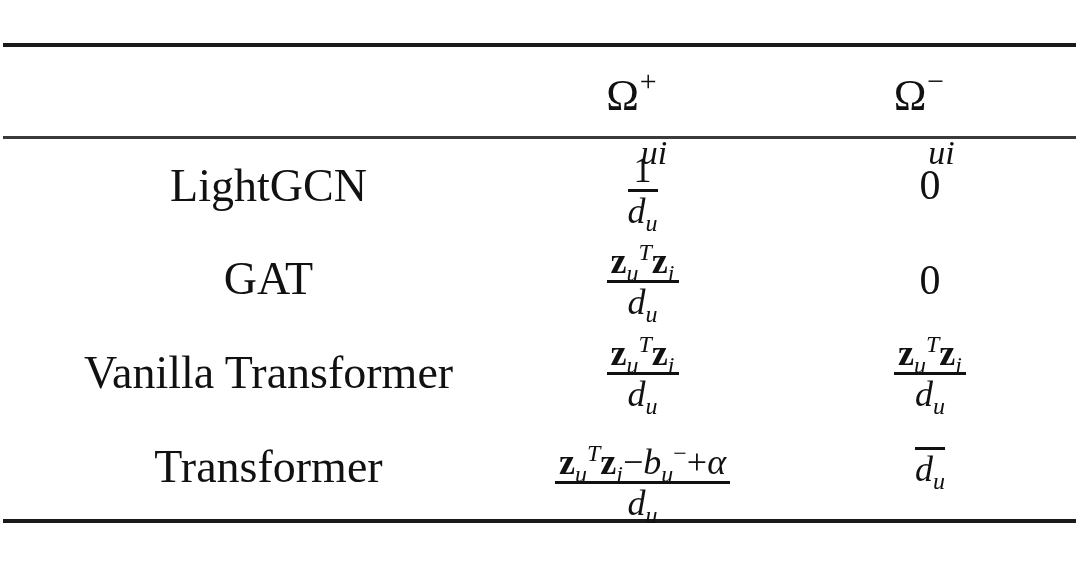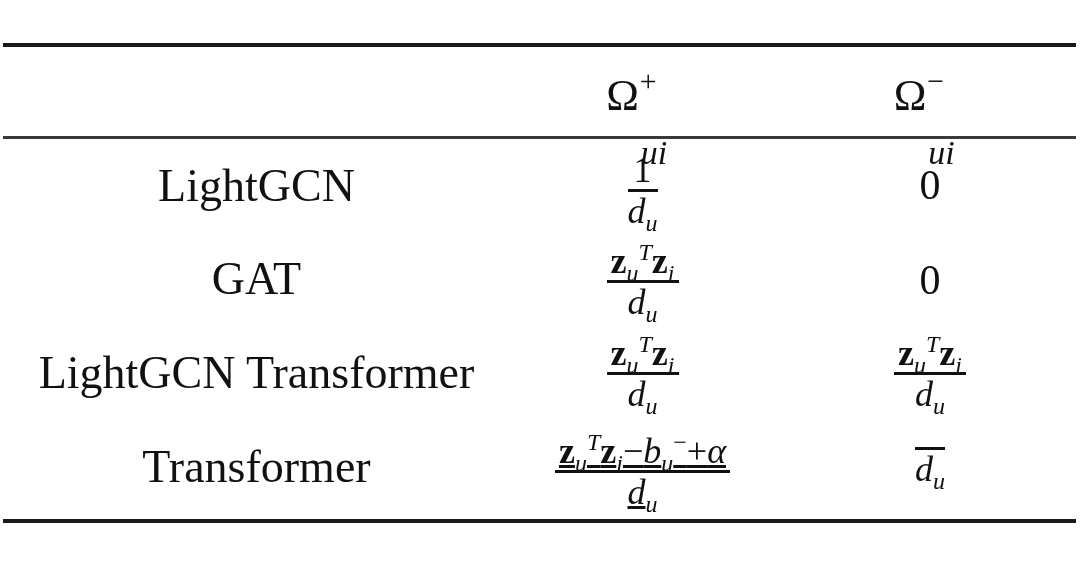--- a/index.html
+++ b/index.html
@@ -4,21 +4,21 @@
 <style>
   html, body { margin:0; padding:0; background:#ffffff; }
   body { width:1080px; height:564px; position:relative; overflow:hidden;
          font-family:"DejaVu Serif", "Liberation Serif", serif; color:#111; }
   .rule { position:absolute; left:3px; width:1073px; background:#1a1a1a; }
   .rule.top { top:43px; height:4px; }
   .rule.mid { top:136px; height:3px; background:#3a3a3a; }
   .rule.bot { top:519px; height:4px; }
 
   .cell { position:absolute; display:flex; align-items:center; justify-content:center; }
-  .colA { left:4px; width:505px; }
+  .colA { left:16px; width:505px; }
   .colB { left:520px; width:245px; }
   .colC { left:805px; width:250px; }
 
   .label { font-family:"Liberation Serif", "DejaVu Serif", serif; font-size:46px; }
   .head { font-family:"Liberation Serif", "DejaVu Serif", serif; font-size:44px; }
   .omega { position:relative; display:inline-block; }
   .omega .sup { position:absolute; left:100%; top:-6px; font-size:30px; margin-left:1px; }
   .omega .sub { position:absolute; left:100%; top:22px; font-size:34px; font-style:italic; margin-left:2px;margin-top:42px; }
 
   .zero { font-family:"Liberation Serif", "DejaVu Serif", serif; font-size:42px; }
@@ -77,41 +77,41 @@
     <span class="num"><span class="bold">z</span><sub class="it">u</sub><sup class="it">T</sup><span class="bold">z</span><sub class="it">i</sub></span>
     <span class="bar"></span>
     <span class="den"><span>d</span><sub class="it">u</sub></span>
   </span>
 </div>
 <div class="cell colC zero" style="top:245px;height:70px;">
   <span>0</span>
 </div>
 
 <div class="cell colA label" style="top:337px;height:70px;">
-  <span>LightGCN Transformer</span>
+  <span>Vanilla Transformer</span>
 </div>
 <div class="cell colB" style="top:328px;height:90px;">
   <span class="frac">
     <span class="num"><span class="bold">z</span><sub class="it">u</sub><sup class="it">T</sup><span class="bold">z</span><sub class="it">i</sub></span>
     <span class="bar"></span>
     <span class="den"><span>d</span><sub class="it">u</sub></span>
   </span>
 </div>
 <div class="cell colC" style="top:328px;height:90px;">
   <span class="frac">
     <span class="num"><span class="bold">z</span><sub class="it">u</sub><sup class="it">T</sup><span class="bold">z</span><sub class="it">i</sub></span>
     <span class="bar"></span>
     <span class="den"><span>d</span><sub class="it">u</sub></span>
   </span>
 </div>
 
 <div class="cell colA label" style="top:431px;height:70px;">
   <span>Transformer</span>
 </div>
-<div class="cell colB" style="top:424px;height:94px;left:505px;width:275px;text-decoration:underline;">
+<div class="cell colB" style="top:435px;height:94px;left:505px;width:275px;">
   <span class="frac">
     <span class="num"><span class="bold">z</span><sub class="it">u</sub><sup class="it">T</sup><span class="bold">z</span><sub class="it">i</sub><span>−</span><span class="it">b</span><sub class="it">u</sub><sup>−</sup><span>+</span><span class="it">α</span></span>
     <span class="bar"></span>
     <span class="den"><span>d</span><sub class="it">u</sub></span>
   </span>
 </div>
 <div class="cell colC" style="top:420px;height:94px;left:790px;width:280px;">
   <span class="frac">
     <span class="bar"></span>
     <span class="den"><span>d</span><sub class="it">u</sub></span>

